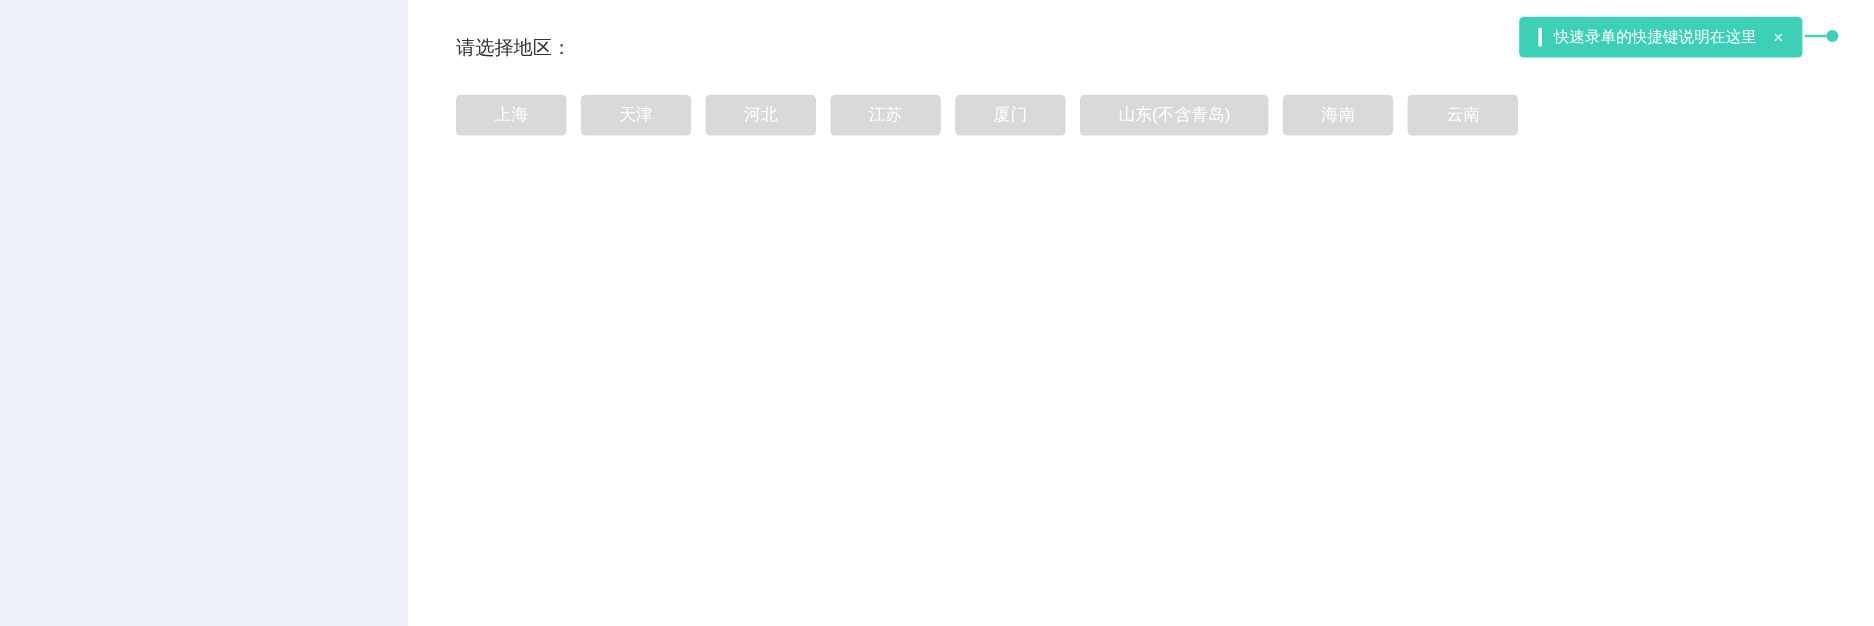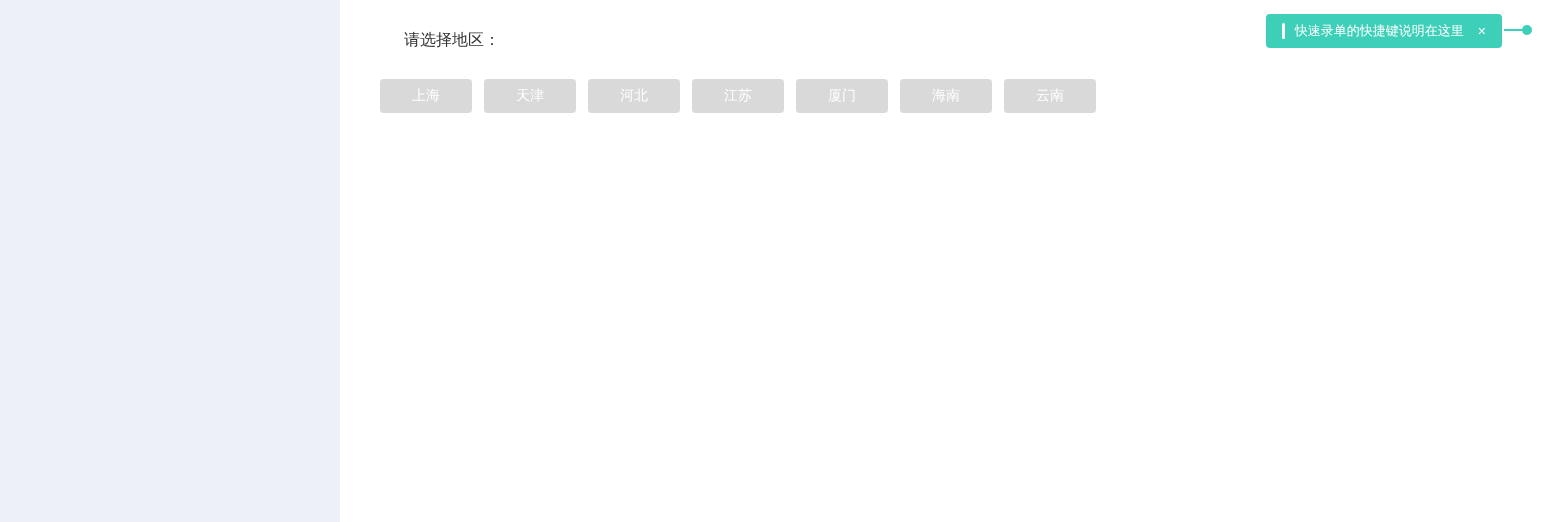--- a/index.html
+++ b/index.html
@@ -34,21 +34,20 @@
       bottom: 0;
       background: #ffffff;
       padding: 30px 40px;
     }
 
     .page-title {
       font-size: 16px;
       color: #333;
       margin-bottom: 28px;
       font-weight: normal;
-      margin-left: 24px;
     }
 
     .region-buttons {
       display: flex;
       flex-wrap: wrap;
       gap: 12px;
     }
 
     .region-btn {
       background: #d9d9d9;
@@ -124,20 +123,21 @@
 <div class="main-content">
   <div class="page-title">请选择地区：</div>
 
   <div class="region-buttons">
 
   <button class="region-btn">上海</button>
       <button class="region-btn">天津</button>
       <button class="region-btn">河北</button>
       <button class="region-btn">江苏</button>
       <button class="region-btn">厦门</button>
+      <button class="region-btn">山东(不含青岛)</button>
       <button class="region-btn">海南</button>
       <button class="region-btn">云南</button>
     </div>
 </div>
 
 <div class="tooltip-banner">
   <span class="left-bar"></span>
   <span>快速录单的快捷键说明在这里</span>
   <button class="close-btn">×</button>
 </div>

